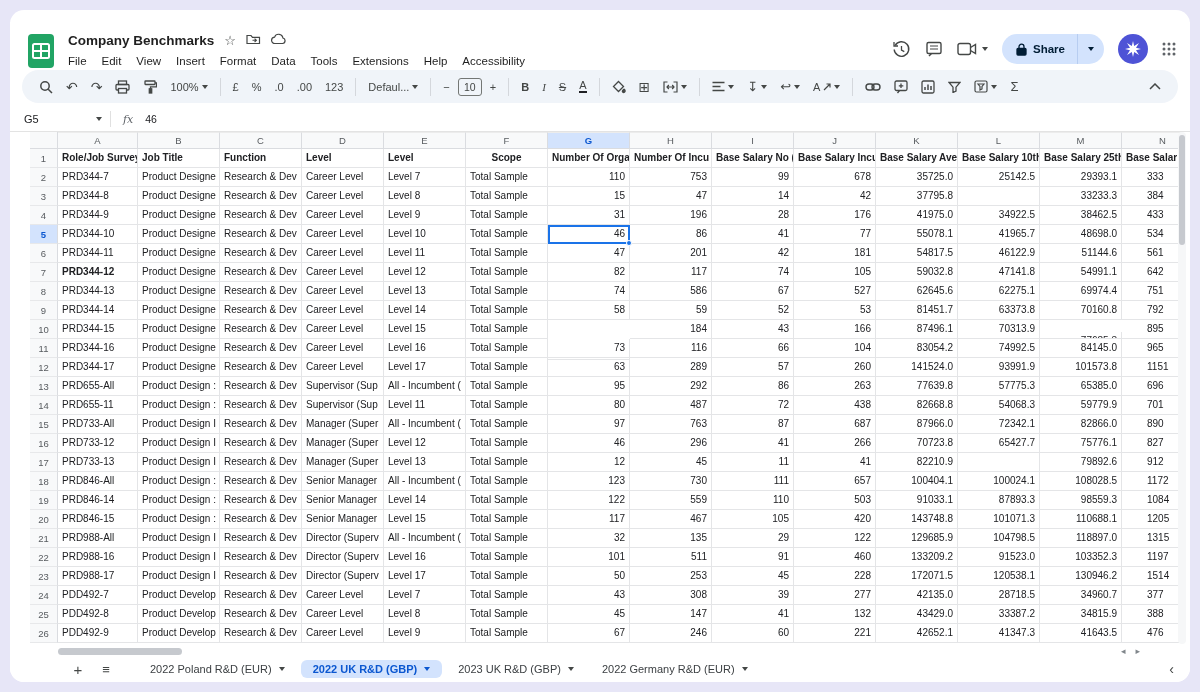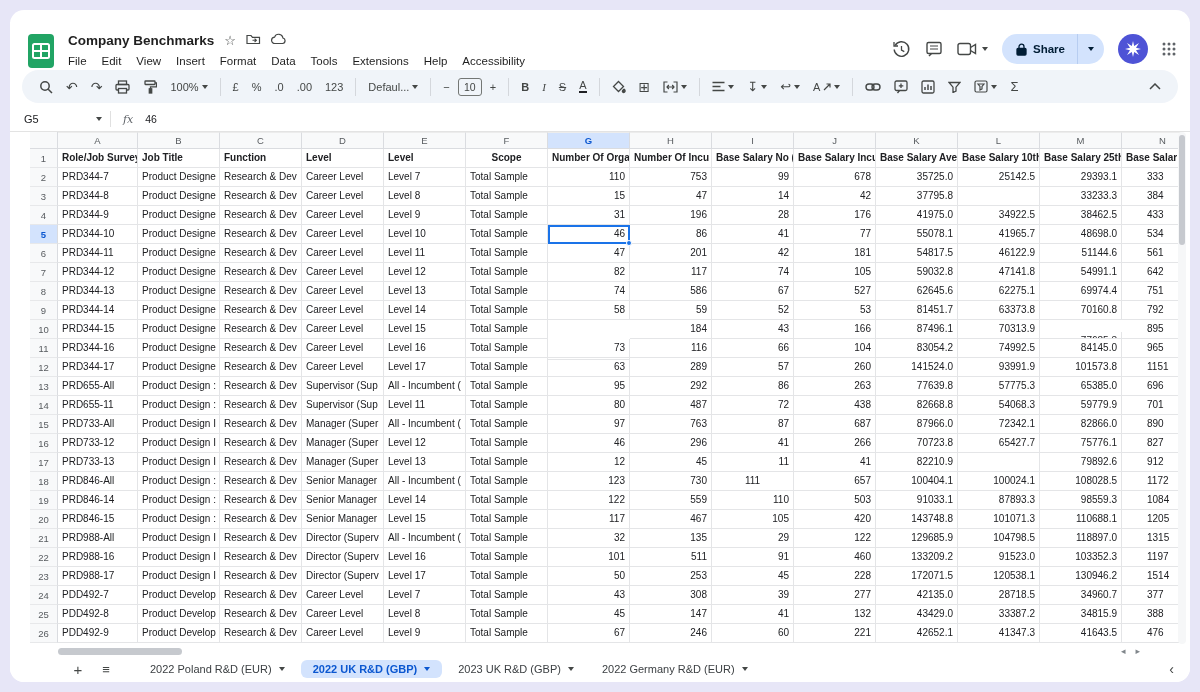--- a/index.html
+++ b/index.html
@@ -424,21 +424,21 @@
             <div class="c num" style="width: 82px;">201</div>
             <div class="c num" style="width: 82px;">42</div>
             <div class="c num" style="width: 82px;">181</div>
             <div class="c num" style="width: 82px;">54817.5</div>
             <div class="c num" style="width: 82px;">46122.9</div>
             <div class="c num" style="width: 82px;">51144.6</div>
             <div class="c coln" style="width: 82px;">561</div>
           </div>
           <div class="grow">
             <div class="rn">7</div>
-            <div class="c" style="width: 80px;">PRD344-12</div>
+            <div class="c" style="width: 80px; font-weight: bold;">PRD344-12</div>
             <div class="c" style="width: 82px;">Product Designe</div>
             <div class="c" style="width: 82px;">Research &amp; Dev</div>
             <div class="c" style="width: 82px;">Career Level</div>
             <div class="c" style="width: 82px;">Level 12</div>
             <div class="c" style="width: 82px;">Total Sample</div>
             <div class="c num" style="width: 82px;">82</div>
             <div class="c num" style="width: 82px;">117</div>
             <div class="c num" style="width: 82px;">74</div>
             <div class="c num" style="width: 82px;">105</div>
             <div class="c num" style="width: 82px;">59032.8</div>
@@ -619,21 +619,21 @@
           <div class="grow">
             <div class="rn">18</div>
             <div class="c" style="width: 80px;">PRD846-All</div>
             <div class="c" style="width: 82px;">Product Design :</div>
             <div class="c" style="width: 82px;">Research &amp; Dev</div>
             <div class="c" style="width: 82px;">Senior Manager</div>
             <div class="c" style="width: 82px;">All - Incumbent (</div>
             <div class="c" style="width: 82px;">Total Sample</div>
             <div class="c num" style="width: 82px;">123</div>
             <div class="c num" style="width: 82px;">730</div>
-            <div class="c num" style="width: 82px; text-align: center;">111</div>
+            <div class="c num" style="width: 82px;">111</div>
             <div class="c num" style="width: 82px;">657</div>
             <div class="c num" style="width: 82px;">100404.1</div>
             <div class="c num" style="width: 82px;">100024.1</div>
             <div class="c num" style="width: 82px;">108028.5</div>
             <div class="c coln" style="width: 82px;">1172</div>
           </div>
           <div class="grow">
             <div class="rn">19</div>
             <div class="c" style="width: 80px;">PRD846-14</div>
             <div class="c" style="width: 82px;">Product Design :</div>

